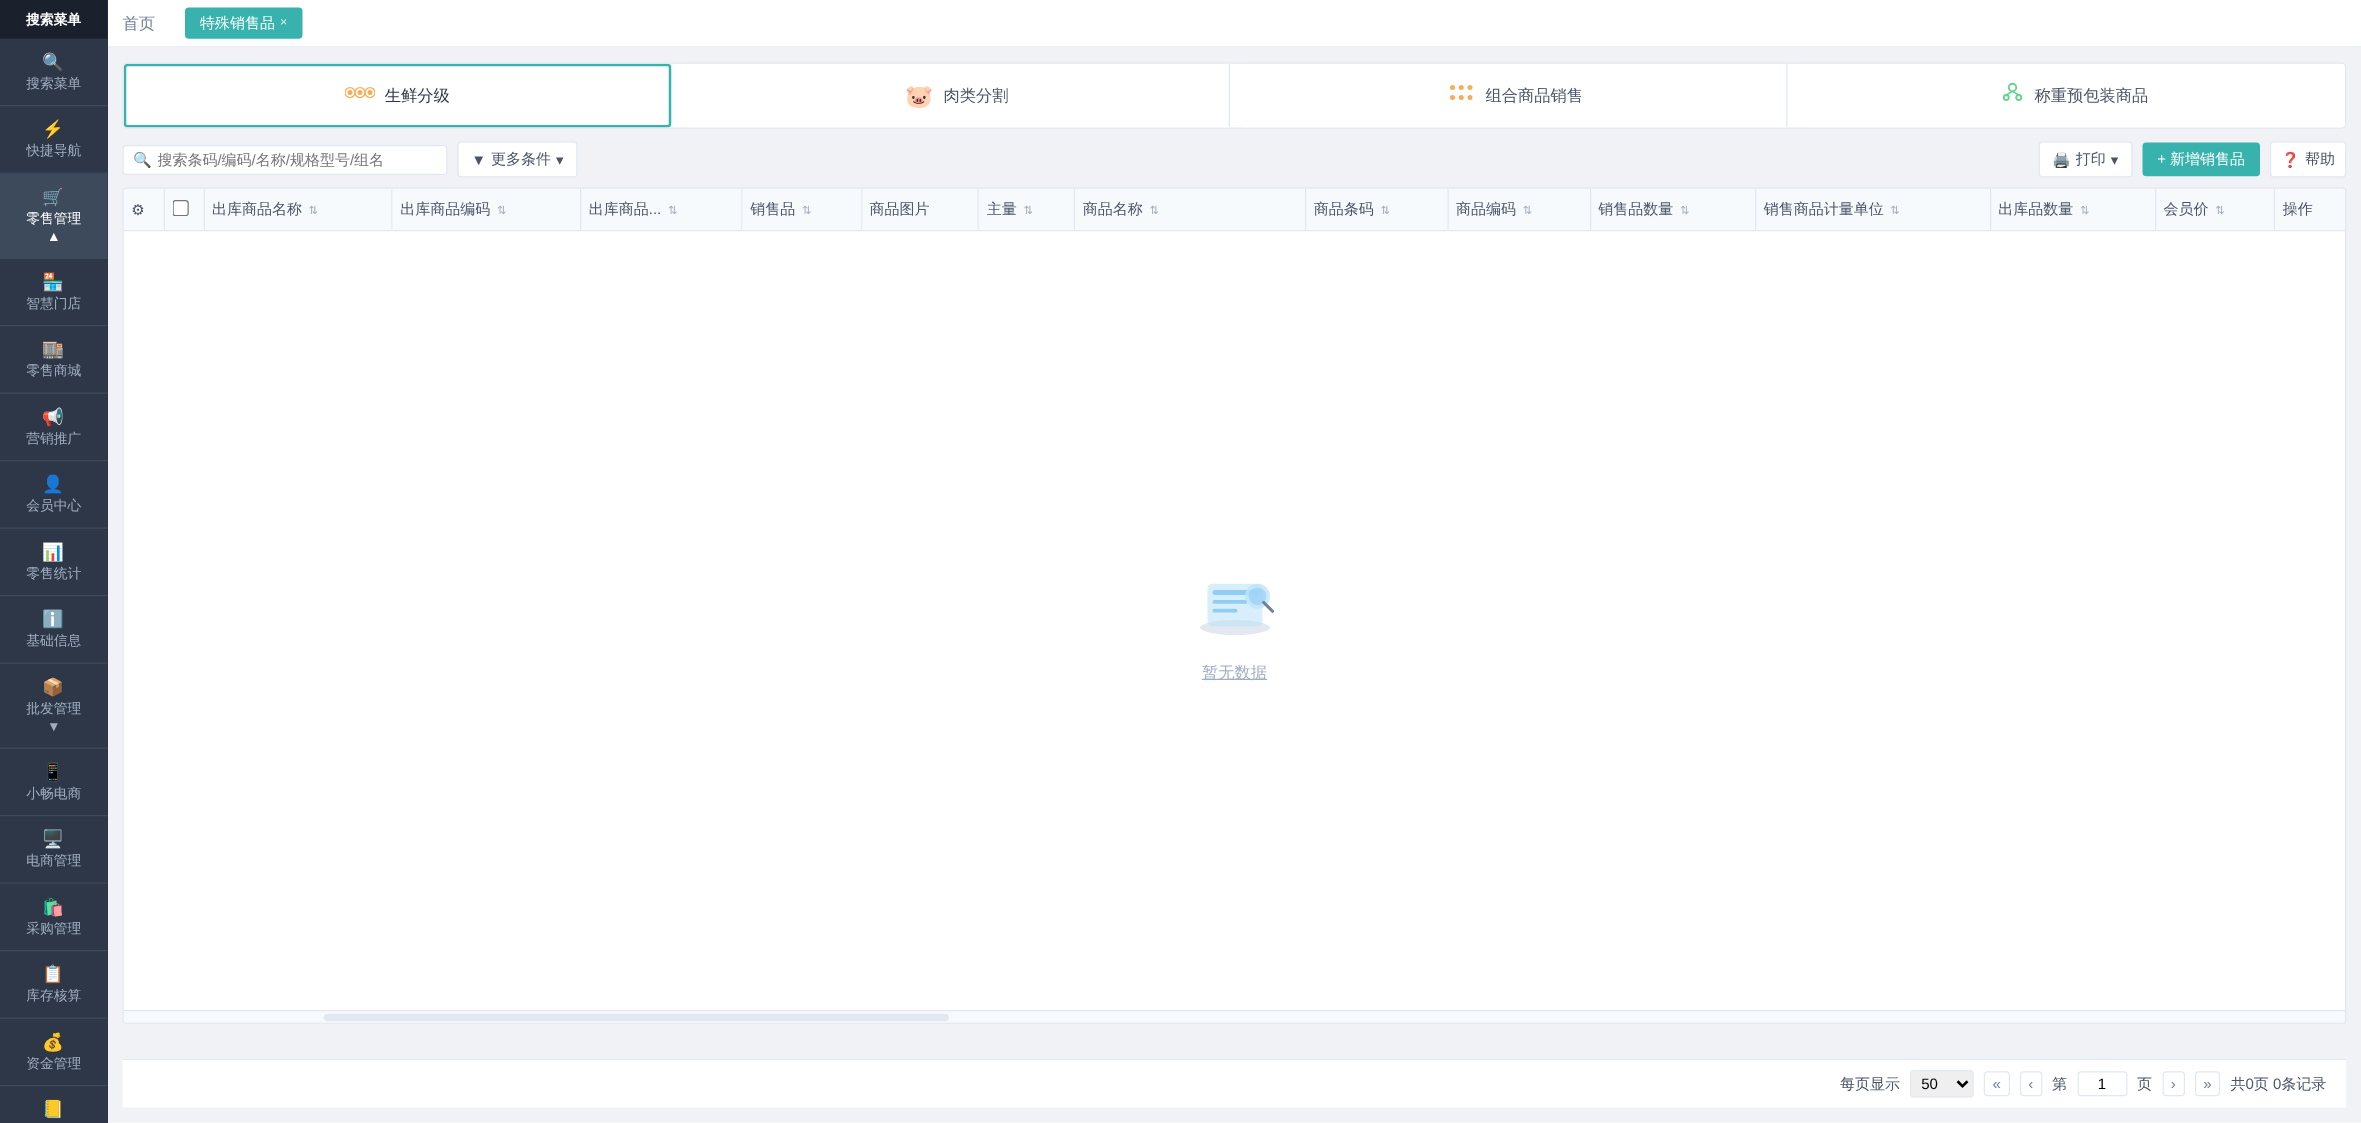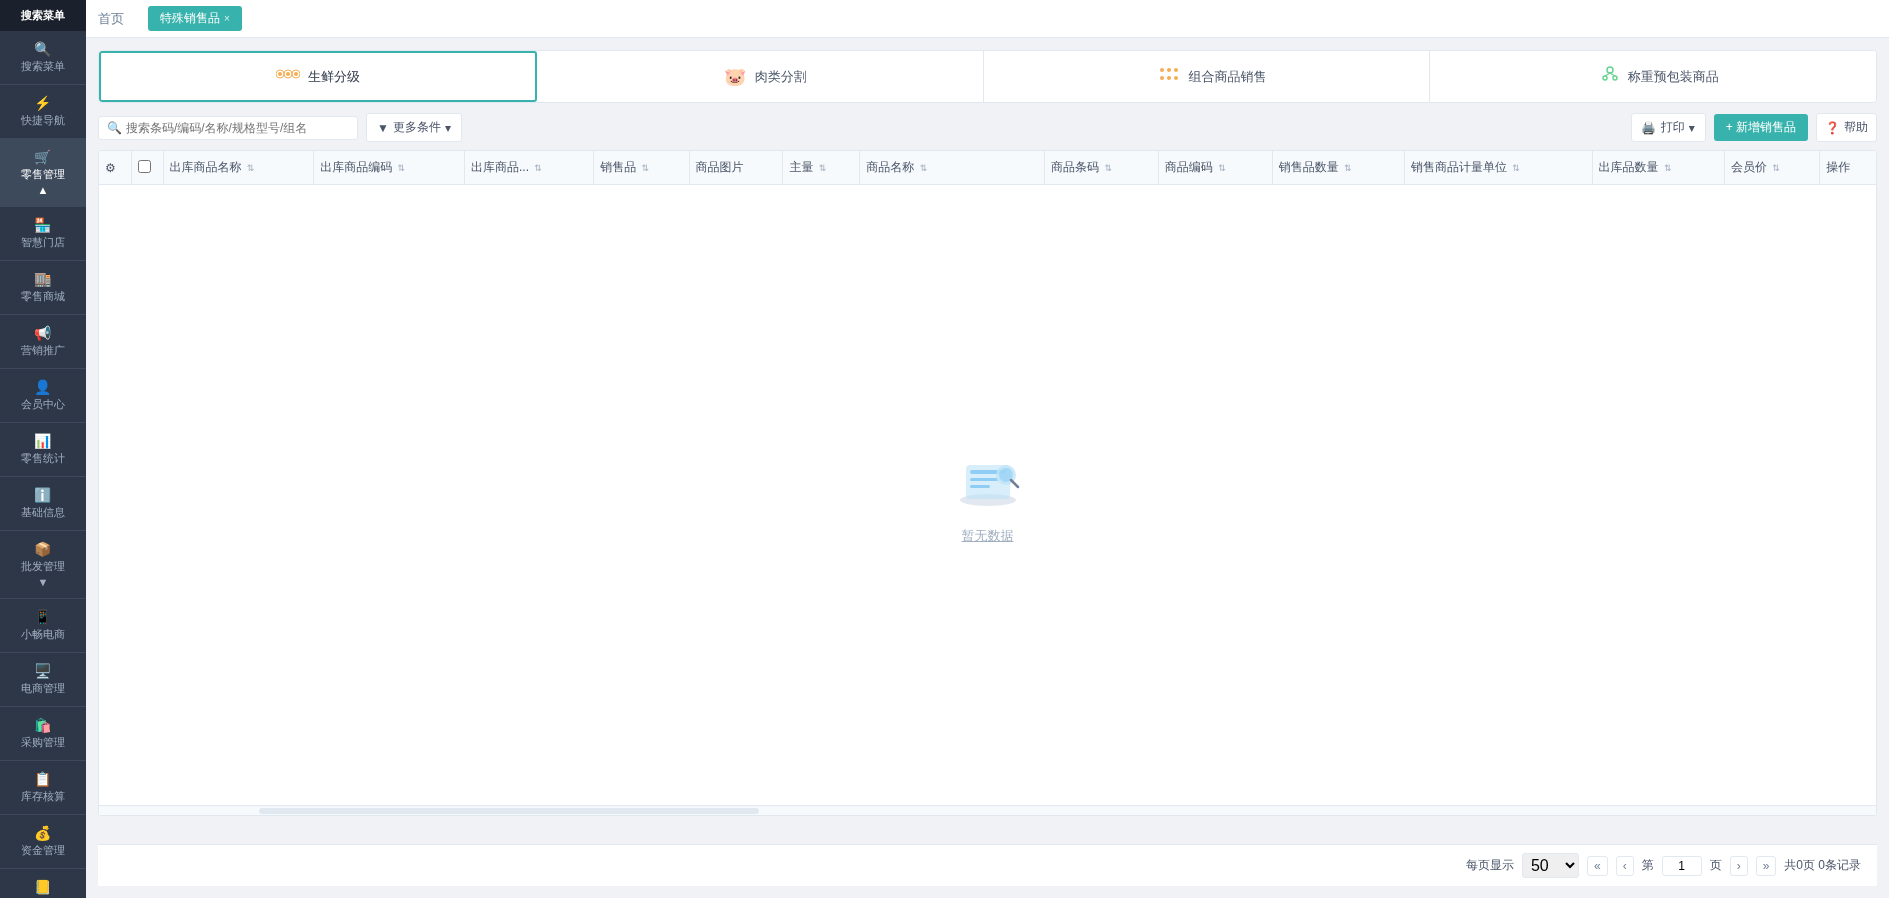--- a/index.html
+++ b/index.html
@@ -259,21 +259,21 @@
       justify-content: flex-end;
       gap: 8px;
       font-size: 12px;
       color: #4a5568;
       margin-top: 28px;
     }
     .pagination select {
       border: 1px solid #e2e8f0;
       border-radius: 3px;
       padding: 2px 4px;
-      font-size: 16px;
+      font-size: 12px;
     }
     .pagination-btn {
       padding: 2px 6px;
       border: 1px solid #e2e8f0;
       border-radius: 3px;
       background: #fff;
       cursor: pointer;
       font-size: 12px;
       color: #718096;
     }

